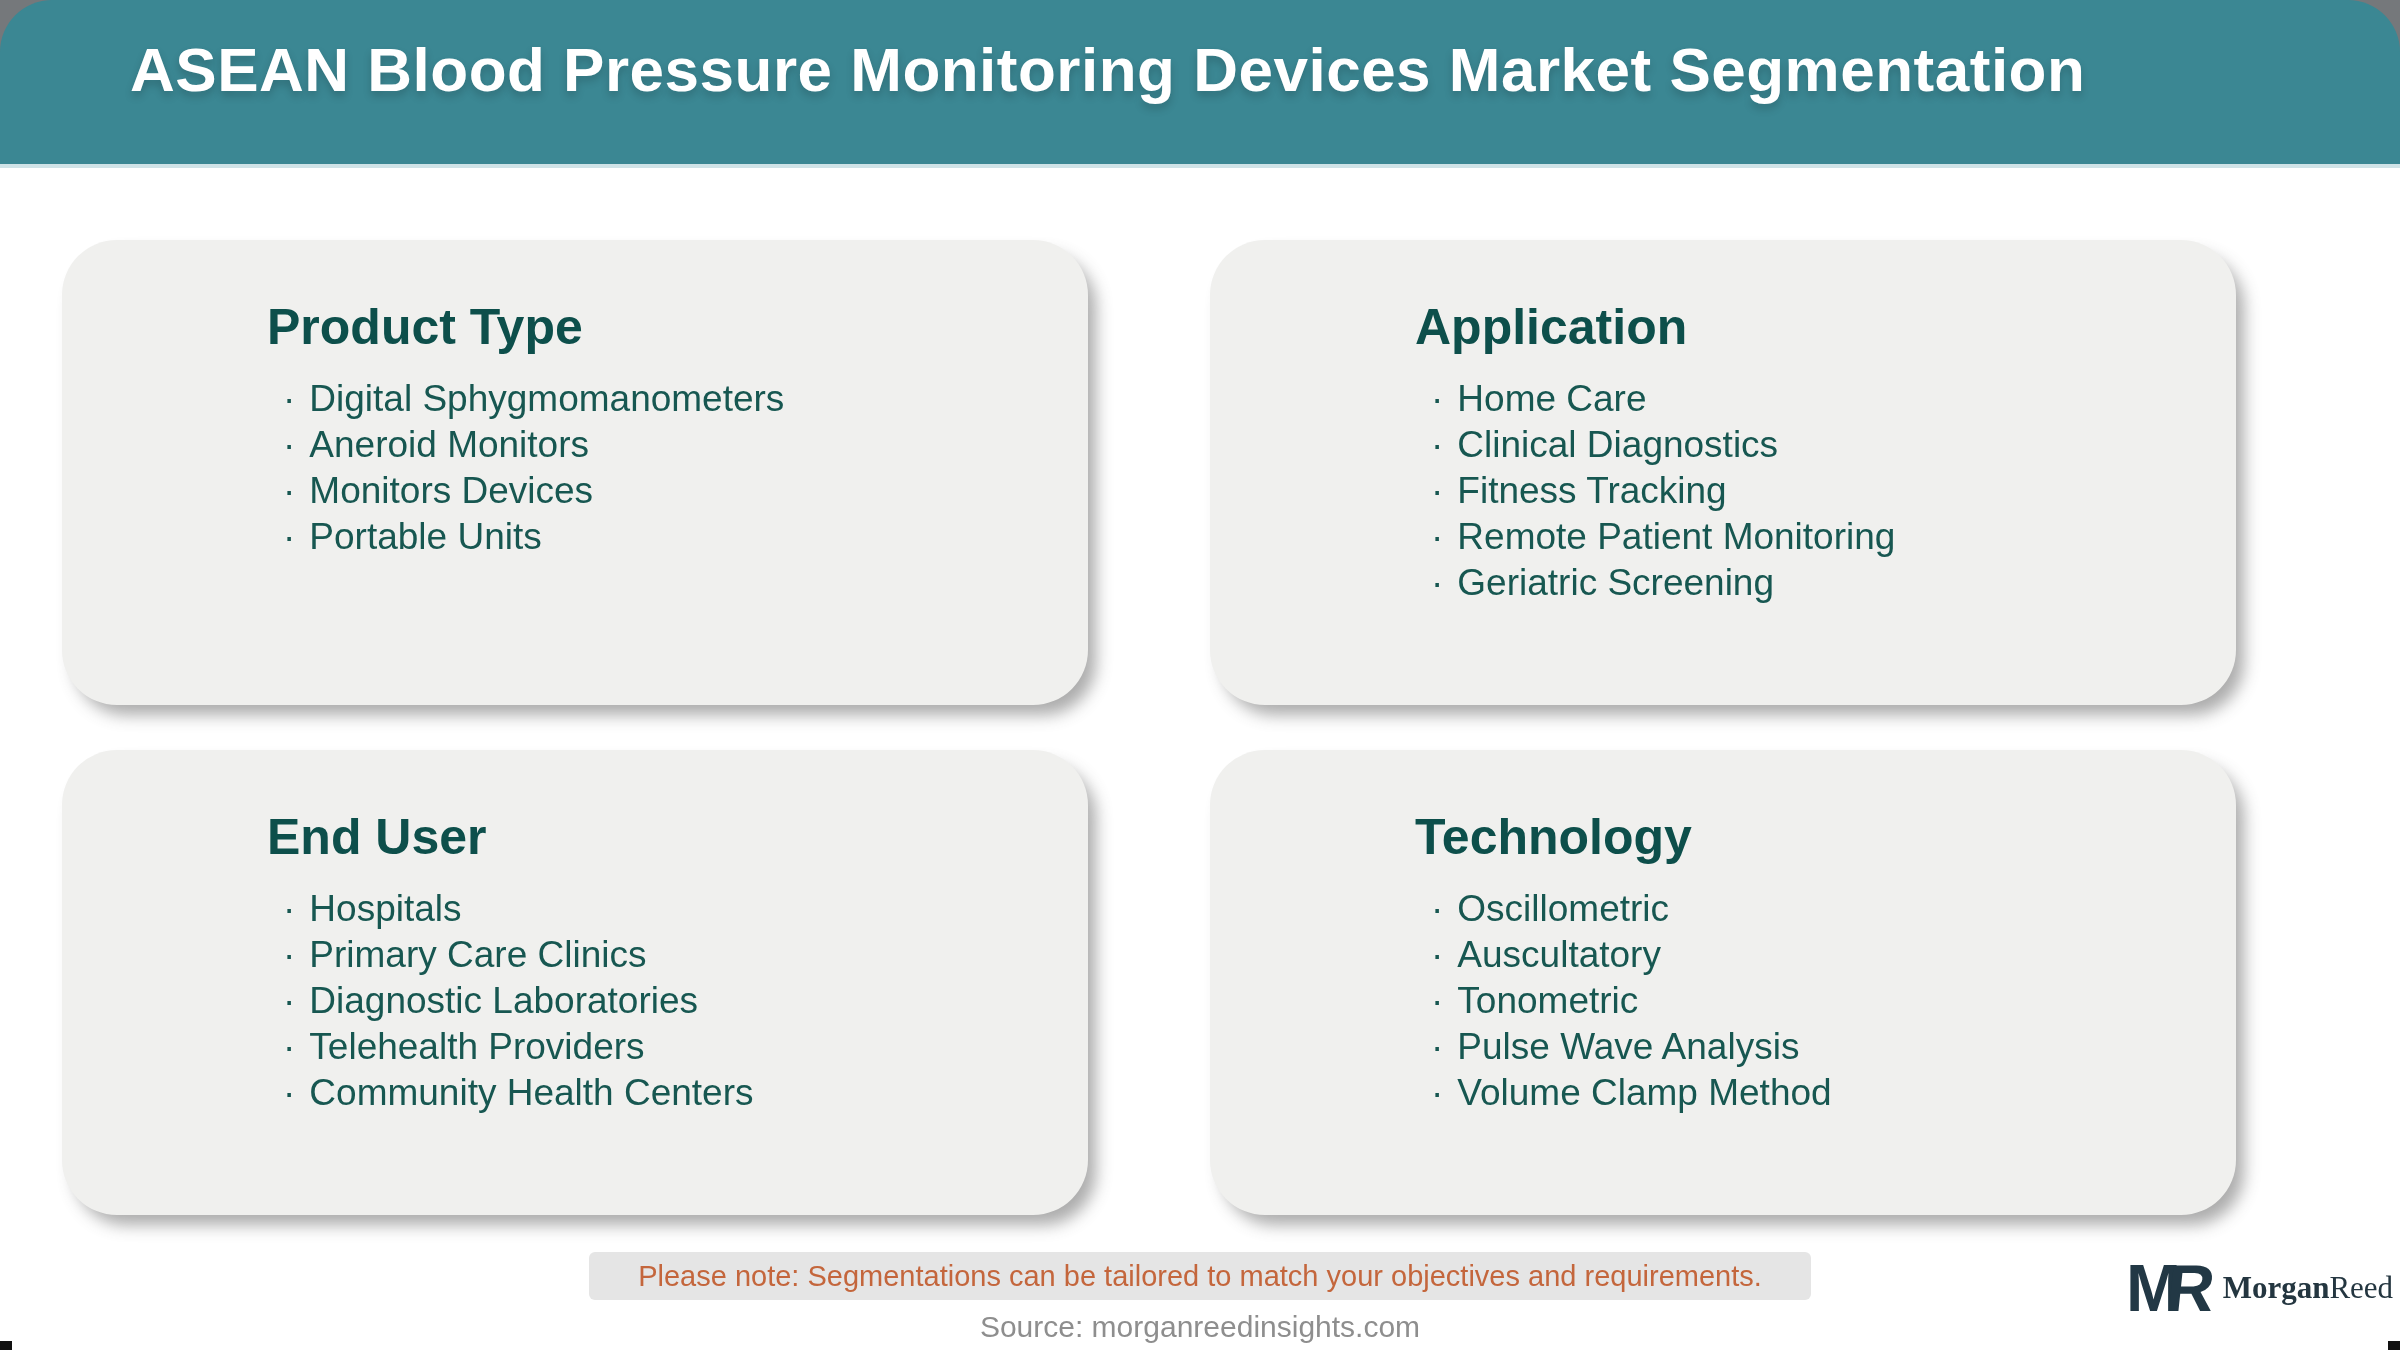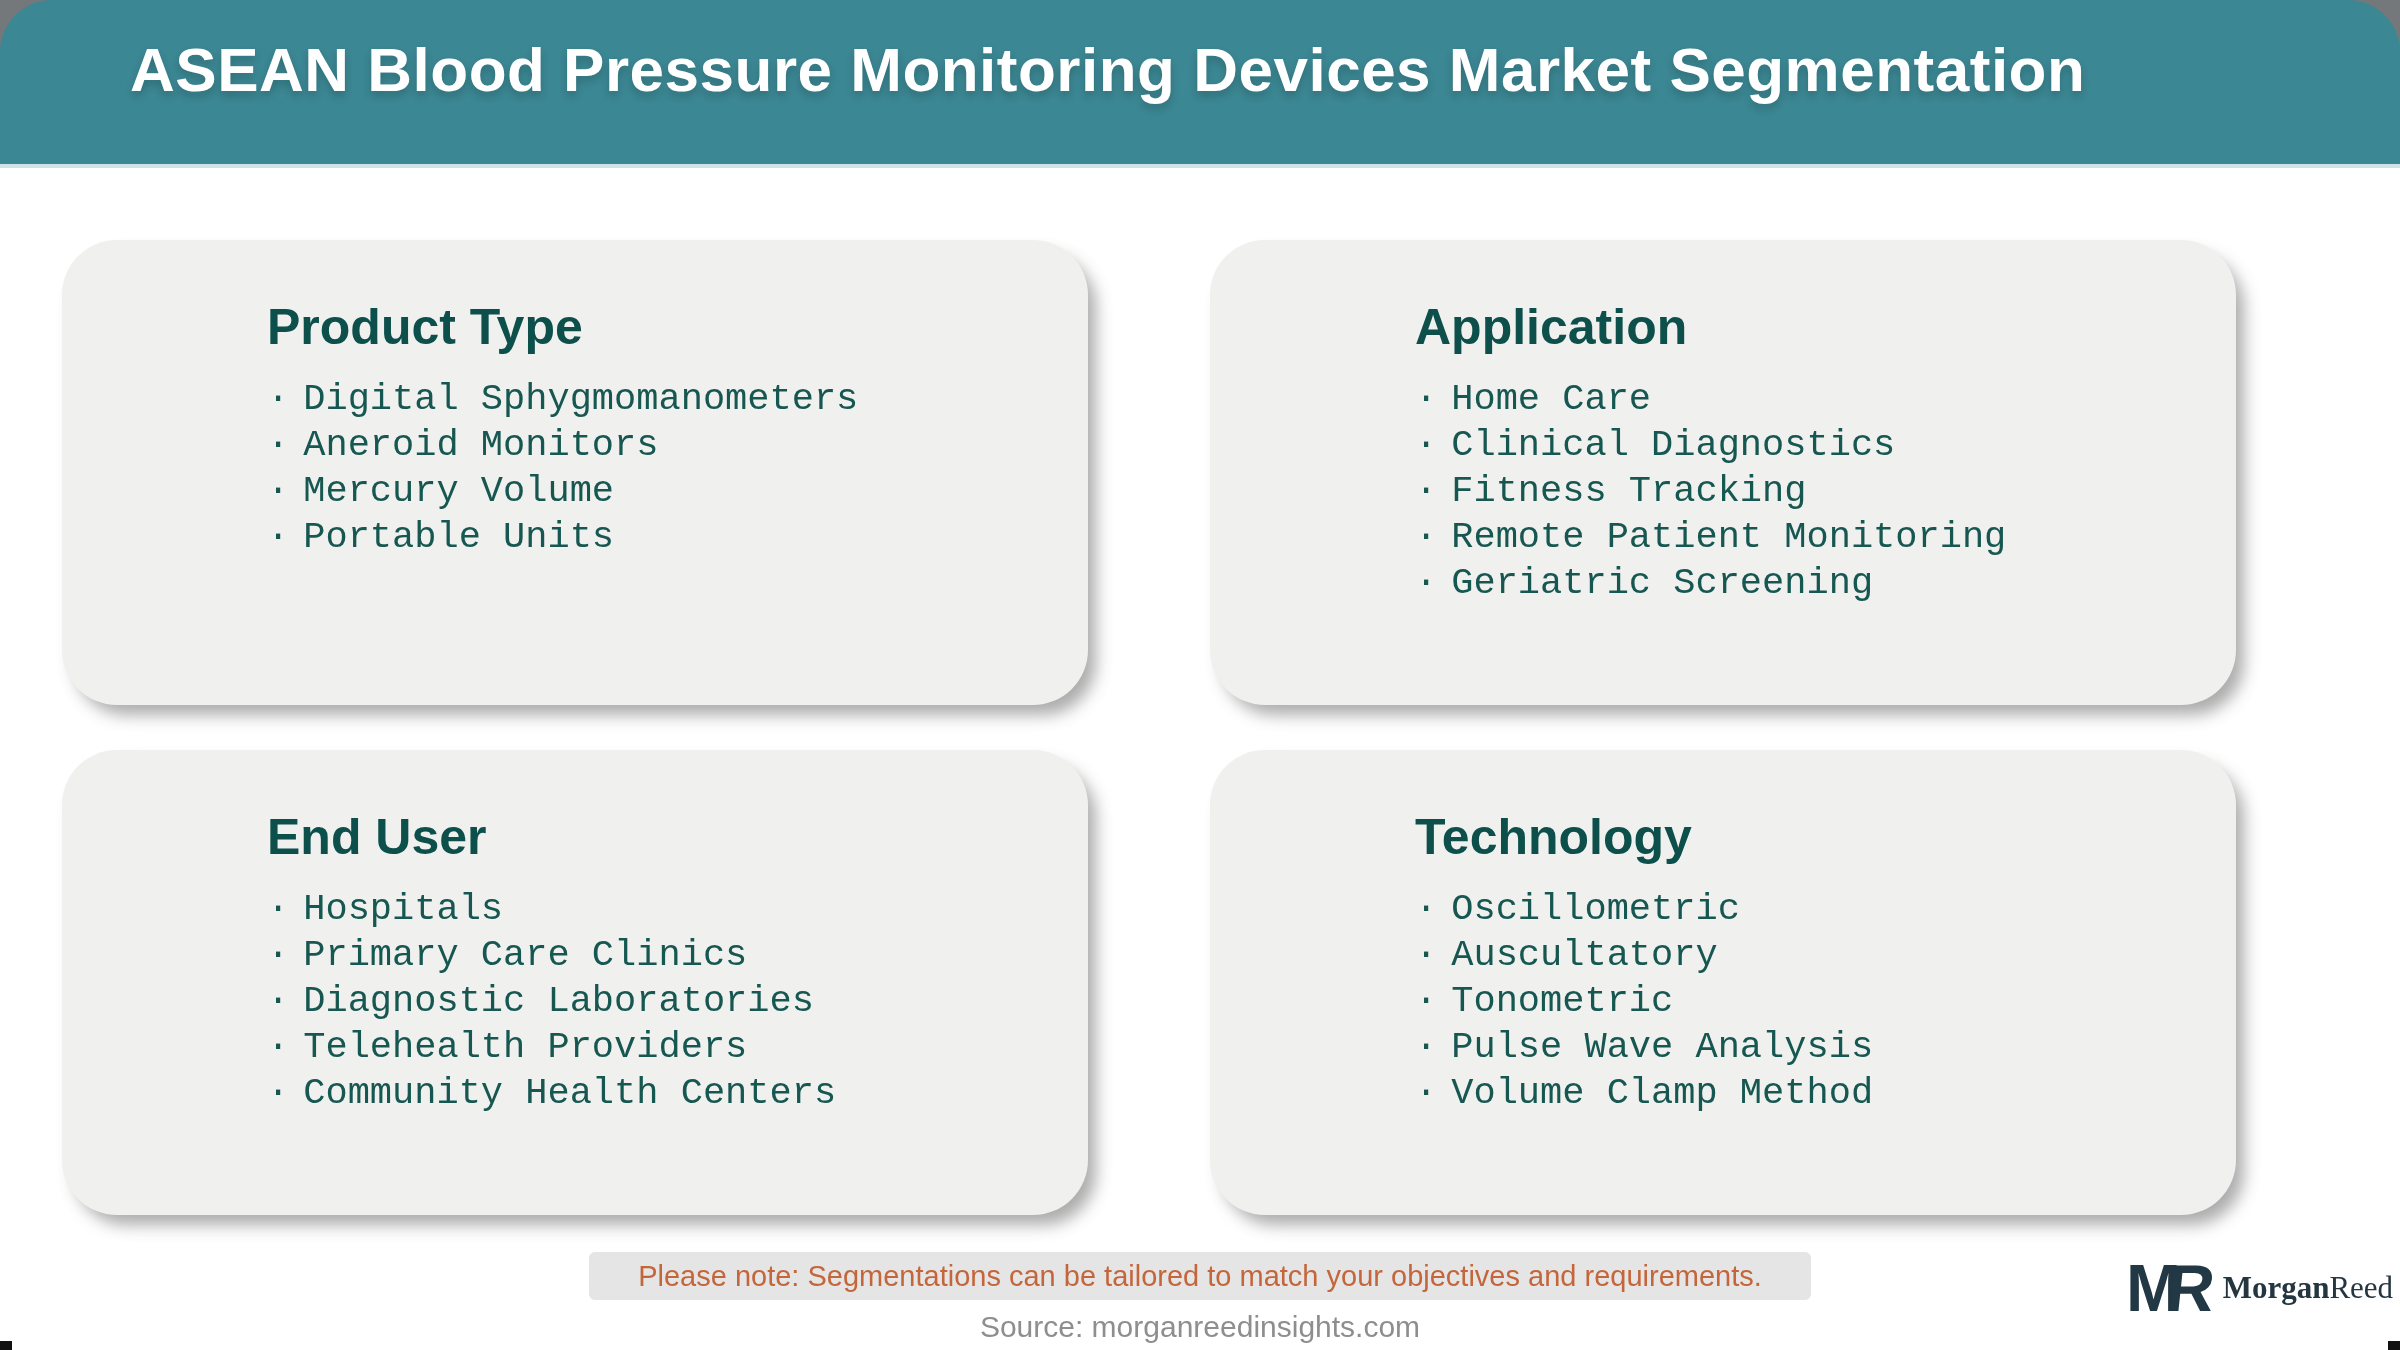--- a/index.html
+++ b/index.html
@@ -50,21 +50,21 @@
   .card--bl { left: 62px;   top: 750px; }
   .card--br { left: 1210px; top: 750px; }
 
   .card h2 {
     margin: 0 0 20px 0;
     font-size: 50px;
     line-height: 58px;
     font-weight: bold;
     color: #0d4f4b;
   }
-  .card ul { margin: 0; padding: 0; list-style: none; font-family: Liberation Mono, monospace; }
+  .card ul { margin: 16px; padding: 0; list-style: none; }
   .card li {
     font-size: 37px;
     line-height: 46px;
     color: #175751;
     white-space: nowrap;
   }
   .bullet {
     display: inline-block;
     margin-right: 14px;
     color: #175751;
@@ -133,21 +133,21 @@
 
 <div class="header">
   <h1>ASEAN Blood Pressure Monitoring Devices Market Segmentation</h1>
 </div>
 
 <div class="card card--tl">
   <h2>Product Type</h2>
   <ul>
     <li><span class="bullet">·</span><span>Digital Sphygmomanometers</span></li>
     <li><span class="bullet">·</span><span>Aneroid Monitors</span></li>
-    <li><span class="bullet">·</span><span>Mercury Volume</span></li>
+    <li><span class="bullet">·</span><span>Monitors Devices</span></li>
     <li><span class="bullet">·</span><span>Portable Units</span></li>
   </ul>
 </div>
 
 <div class="card card--tr">
   <h2>Application</h2>
   <ul>
     <li><span class="bullet">·</span><span>Home Care</span></li>
     <li><span class="bullet">·</span><span>Clinical Diagnostics</span></li>
     <li><span class="bullet">·</span><span>Fitness Tracking</span></li>

